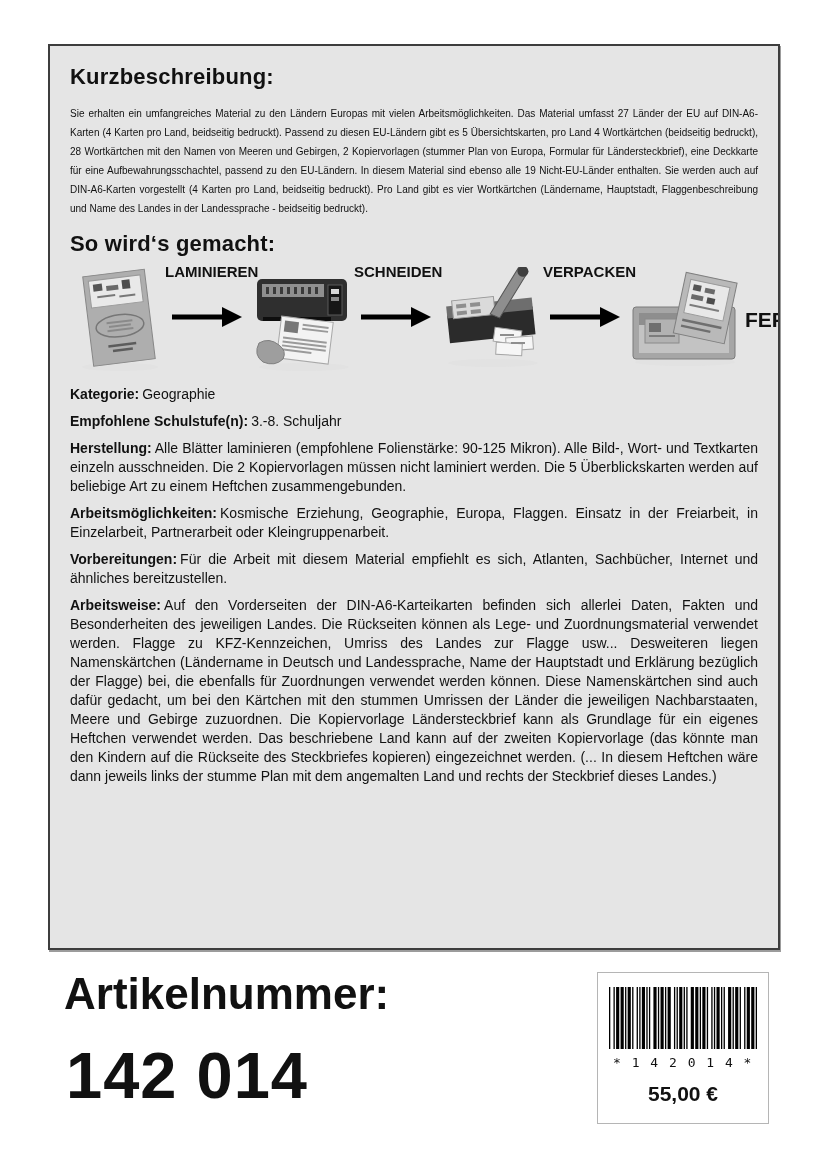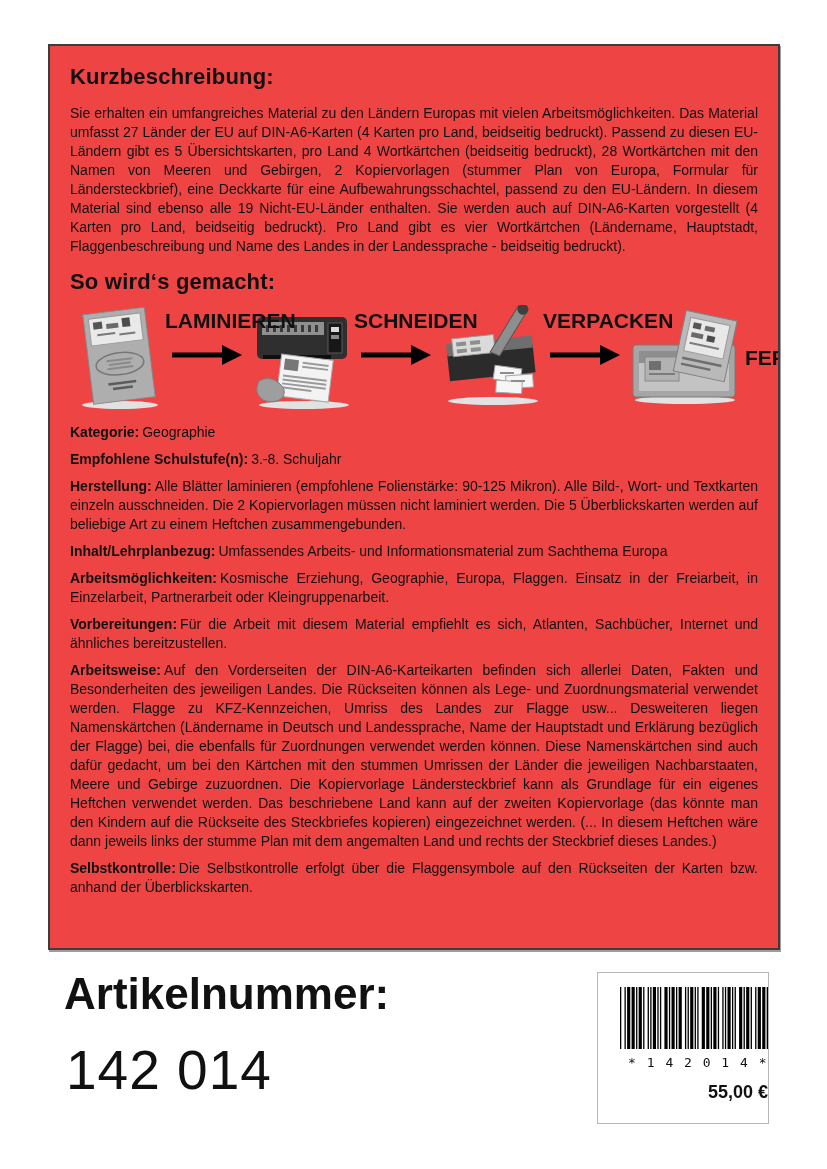--- a/index.html
+++ b/index.html
@@ -3,43 +3,43 @@
 <meta charset="utf-8">
 <style>
   html,body{margin:0;padding:0;}
   body{
     width:827px;height:1169px;position:relative;background:#ffffff;
     font-family:"Liberation Sans",sans-serif;color:#111;overflow:hidden;
   }
   .main-box{
     position:absolute;left:48px;top:44px;width:732px;height:906px;
     box-sizing:border-box;border:2px solid #3d3d3d;box-shadow:1px 2px 0 #9c9c9c;
-    background:#ef4444;padding:14px 20px 6px;overflow:hidden;
+    background:#e5e5e5;padding:14px 20px 6px;overflow:hidden;
   }
   .sechead{font-size:22px;font-weight:bold;margin:4px 0 14px;letter-spacing:.2px;}
-  .intro{font-size:14px;line-height:19px;text-align:justify;margin:0 0 13px;}
+  .intro{font-size:10px;line-height:19px;text-align:justify;margin:0 0 13px;}
   .h2row{margin:8px 0 0;}
   .process{display:flex;align-items:center;height:124px;margin:0 0 4px;}
   .photo{flex:0 0 auto;}
   .conn{position:relative;height:124px;flex:1 1 auto;min-width:84px;}
-  .steplabel{position:absolute;top:6px;left:0;right:0;text-align:center;font-weight:bold;font-size:21px;white-space:nowrap;margin-top:8px;}
+  .steplabel{position:absolute;top:6px;left:0;right:0;text-align:center;font-weight:bold;font-size:15px;white-space:nowrap;}
   .arrow{position:absolute;top:50px;left:50%;transform:translateX(-50%);}
   .final{display:flex;flex-direction:row;align-items:center;flex:0 0 auto;}
   .fertig{font-weight:bold;font-size:21px;margin-top:1px;}
   .sec{font-size:14px;line-height:19px;text-align:justify;margin:0 0 8px;}
   .sec b{margin-right:3px;}
   .art-label{position:absolute;left:64px;top:969px;font-size:44px;font-weight:bold;}
-  .art-num{position:absolute;left:66px;top:1038px;font-size:55px;font-weight:normal;letter-spacing:1px;}
+  .art-num{position:absolute;left:66px;top:1038px;font-size:65px;font-weight:bold;letter-spacing:1px;}
   .price-box{
     position:absolute;left:597px;top:972px;width:172px;height:152px;
     box-sizing:border-box;border:1px solid #b5b5b5;background:#fff;
-    text-align:right;padding-top:14px;
+    text-align:center;padding-top:14px;
   }
   .bc-digits{font-family:"DejaVu Sans Mono",monospace;font-size:13px;letter-spacing:1.5px;margin-top:2px;white-space:nowrap;}
-  .price{font-size:18px;font-weight:bold;margin-top:12px;font-family:"Liberation Sans",sans-serif;}
+  .price{font-size:21px;font-weight:bold;margin-top:12px;font-family:"Liberation Sans",sans-serif;}
 </style>
 </head>
 <body>
 
 <div class="main-box">
 
   <div class="sechead">Kurzbeschreibung:</div>
   <p class="intro">Sie erhalten ein umfangreiches Material zu den Ländern Europas mit vielen Arbeitsmöglichkeiten. Das Material umfasst 27 Länder der EU auf DIN-A6-Karten (4 Karten pro Land, beidseitig bedruckt). Passend zu diesen EU-Ländern gibt es 5 Übersichtskarten, pro Land 4 Wortkärtchen (beidseitig bedruckt), 28 Wortkärtchen mit den Namen von Meeren und Gebirgen, 2 Kopiervorlagen (stummer Plan von Europa, Formular für Ländersteckbrief), eine Deckkarte für eine Aufbewahrungsschachtel, passend zu den EU-Ländern. In diesem Material sind ebenso alle 19 Nicht-EU-Länder enthalten. Sie werden auch auf DIN-A6-Karten vorgestellt (4 Karten pro Land, beidseitig bedruckt). Pro Land gibt es vier Wortkärtchen (Ländername, Hauptstadt, Flaggenbeschreibung und Name des Landes in der Landessprache - beidseitig bedruckt).</p>
 
   <div class="sechead h2row">So wird‘s gemacht:</div>
@@ -163,25 +163,23 @@
           <rect x="58" y="58" width="30" height="2.5" fill="#6f6f6f"></rect>
         </g>
       </svg>
       <div class="fertig">FERTIG !</div>
     </div>
   </div>
 
   <p class="sec"><b>Kategorie:</b><span>Geographie</span></p>
   <p class="sec"><b>Empfohlene Schulstufe(n):</b><span>3.-8. Schuljahr</span></p>
   <p class="sec"><b>Herstellung:</b><span>Alle Blätter laminieren (empfohlene Folienstärke: 90-125 Mikron). Alle Bild-, Wort- und Textkarten einzeln ausschneiden. Die 2 Kopiervorlagen müssen nicht laminiert werden. Die 5 Überblickskarten werden auf beliebige Art zu einem Heftchen zusammengebunden.</span></p>
-  <p class="sec"><b>Inhalt/Lehrplanbezug:</b><span>Umfassendes Arbeits- und Informationsmaterial zum Sachthema Europa</span></p>
   <p class="sec"><b>Arbeitsmöglichkeiten:</b><span>Kosmische Erziehung, Geographie, Europa, Flaggen. Einsatz in der Freiarbeit, in Einzelarbeit, Partnerarbeit oder Kleingruppenarbeit.</span></p>
   <p class="sec"><b>Vorbereitungen:</b><span>Für die Arbeit mit diesem Material empfiehlt es sich, Atlanten, Sachbücher, Internet und ähnliches bereitzustellen.</span></p>
   <p class="sec"><b>Arbeitsweise:</b><span>Auf den Vorderseiten der DIN-A6-Karteikarten befinden sich allerlei Daten, Fakten und Besonderheiten des jeweiligen Landes. Die Rückseiten können als Lege- und Zuordnungsmaterial verwendet werden. Flagge zu KFZ-Kennzeichen, Umriss des Landes zur Flagge usw... Desweiteren liegen Namenskärtchen (Ländername in Deutsch und Landessprache, Name der Hauptstadt und Erklärung bezüglich der Flagge) bei, die ebenfalls für Zuordnungen verwendet werden können. Diese Namenskärtchen sind auch dafür gedacht, um bei den Kärtchen mit den stummen Umrissen der Länder die jeweiligen Nachbarstaaten, Meere und Gebirge zuzuordnen. Die Kopiervorlage Ländersteckbrief kann als Grundlage für ein eigenes Heftchen verwendet werden. Das beschriebene Land kann auf der zweiten Kopiervorlage (das könnte man den Kindern auf die Rückseite des Steckbriefes kopieren) eingezeichnet werden. (... In diesem Heftchen wäre dann jeweils links der stumme Plan mit dem angemalten Land und rechts der Steckbrief dieses Landes.)</span></p>
-  <p class="sec"><b>Selbstkontrolle:</b><span>Die Selbstkontrolle erfolgt über die Flaggensymbole auf den Rückseiten der Karten bzw. anhand der Überblickskarten.</span></p>
 
 </div>
 
 <div class="art-label">Artikelnummer:</div>
 <div class="art-num">142 014</div>
 
 <div class="price-box">
   <svg id="barcode-svg" width="148" height="62" preserveAspectRatio="none" fill="#000" viewBox="0 0 158.60000000000022 60">
       <rect x="0" y="0" width="1.4" height="60"></rect>
       <rect x="4.8" y="0" width="1.4" height="60"></rect>

